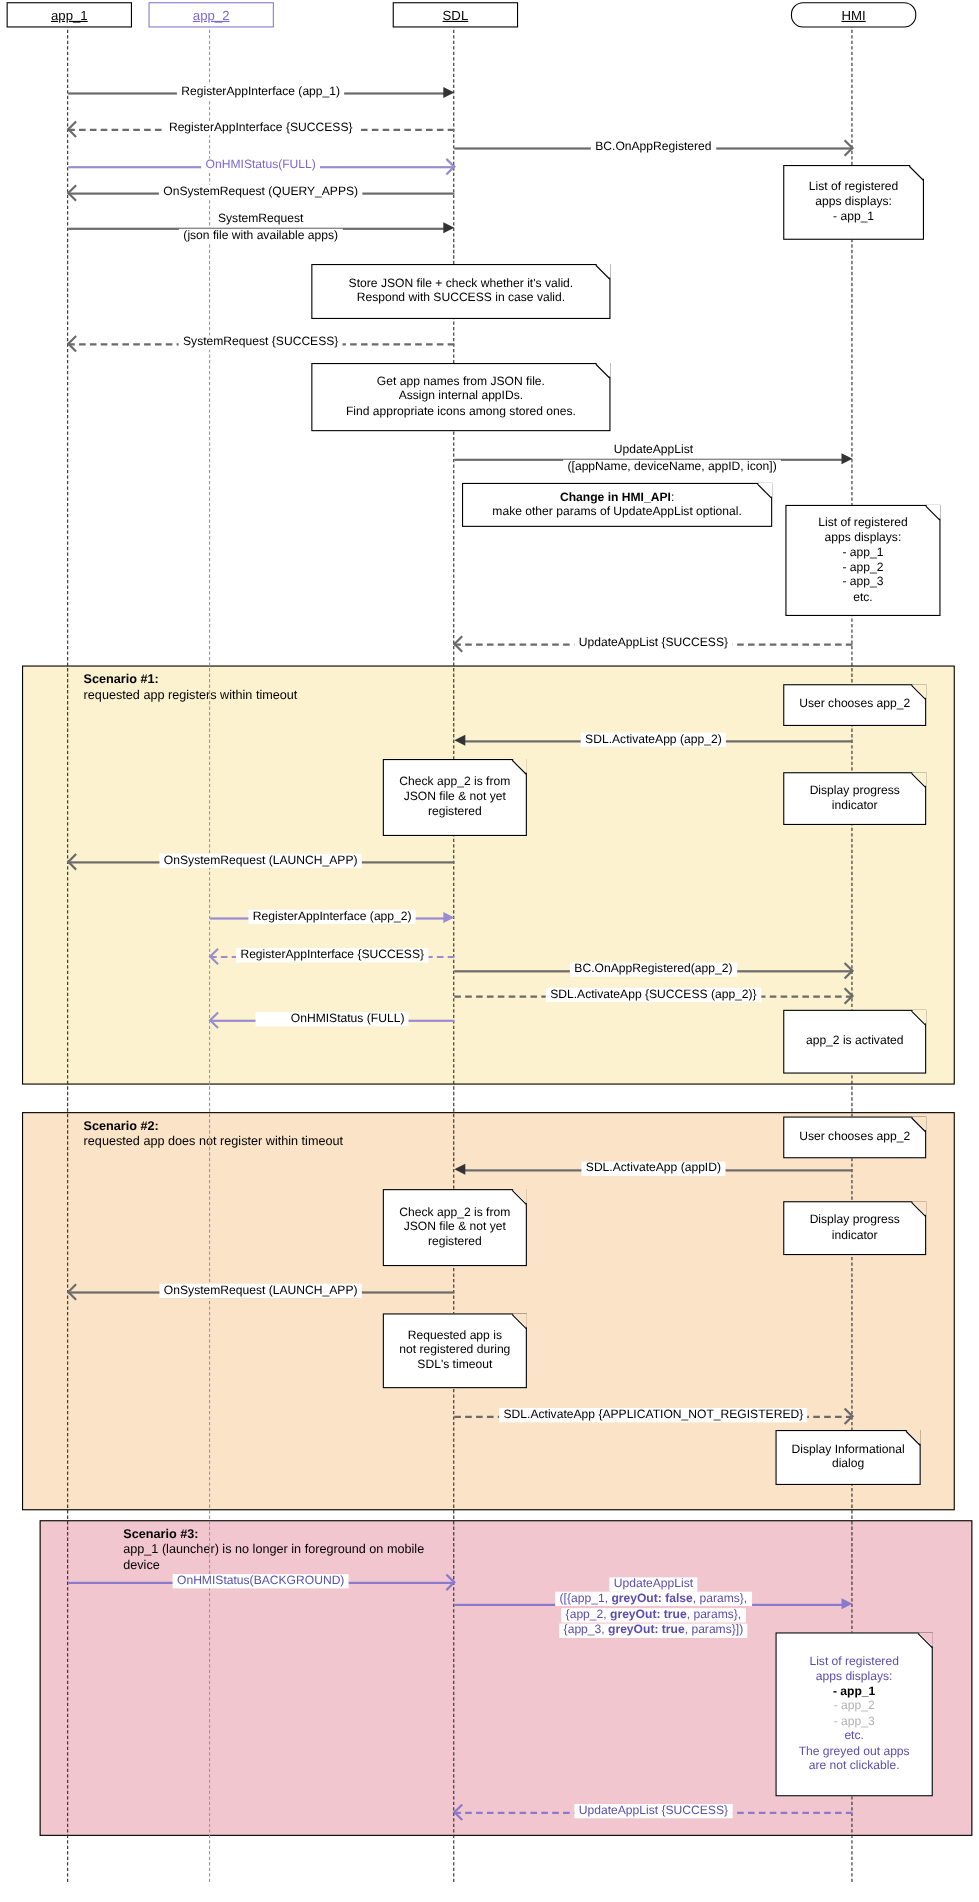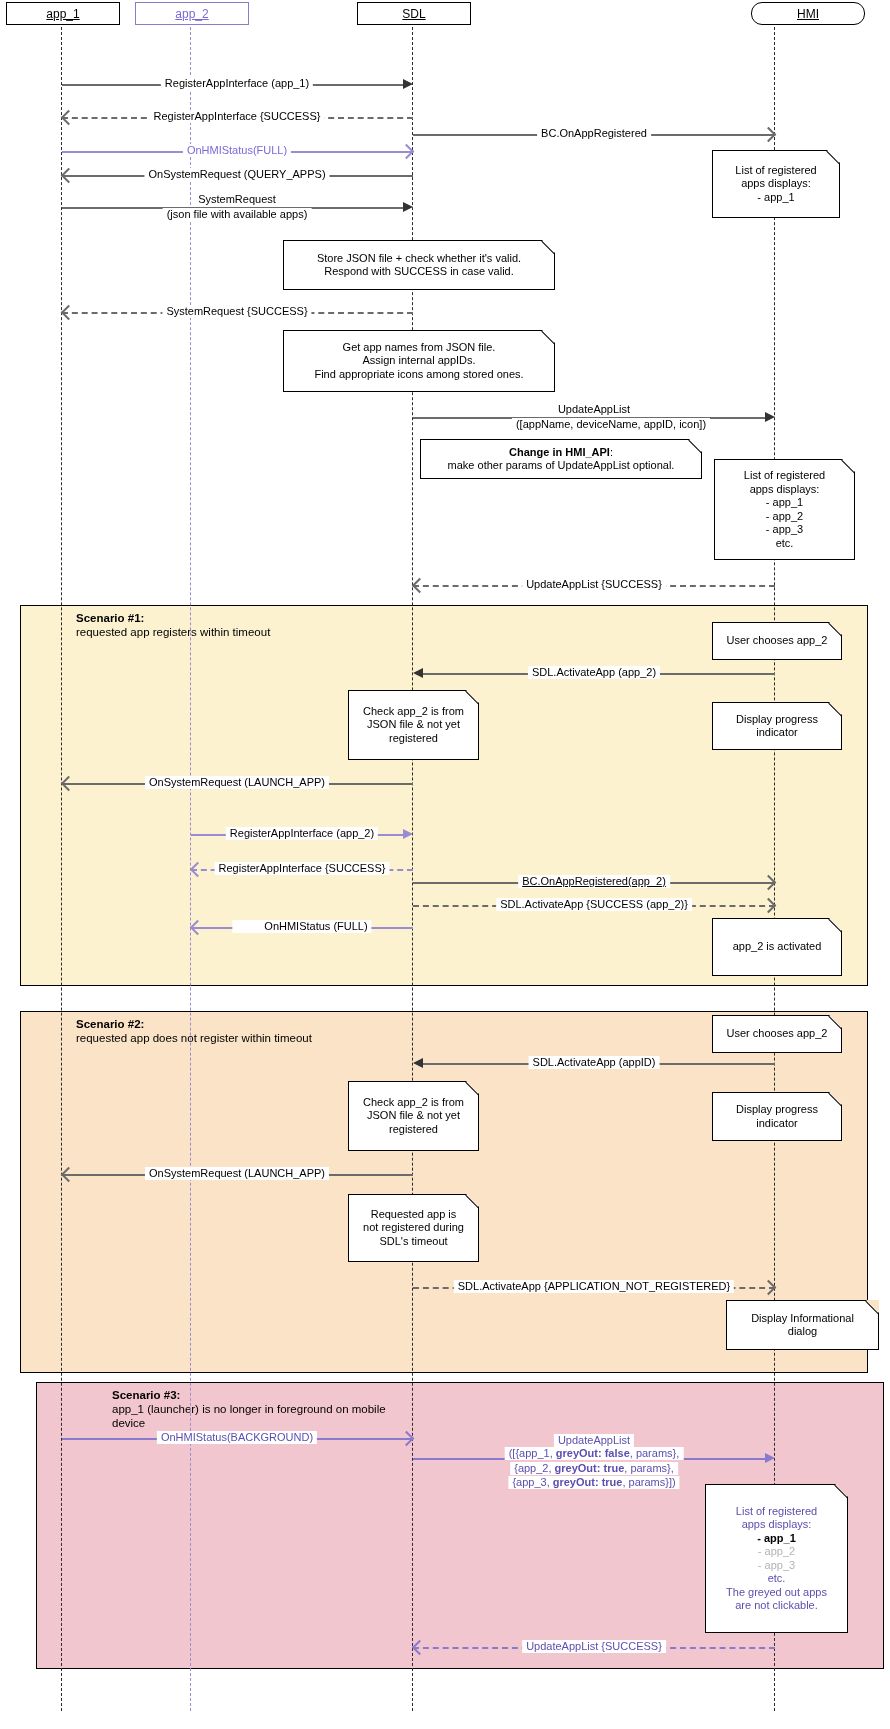--- a/index.html
+++ b/index.html
@@ -80,21 +80,21 @@
   </div>
 
   <div class="lifeline" style="left:61px;"></div>
   <div class="lifeline purple" style="left:190px;"></div>
   <div class="lifeline" style="left:412px;"></div>
   <div class="lifeline" style="left:774px;"></div>
 
   <div class="head-box" style="left:6px;">app_1</div>
   <div class="head-box purple" style="left:135px;">app_2</div>
   <div class="head-box" style="left:357px;">SDL</div>
-  <div class="head-box" style="left:751px;border-radius:11px;">HMI</div>
+  <div class="head-box" style="left:719px;border-radius:11px;">HMI</div>
 
   <div class="mline" style="left:62px;top:84px;width:342px;"></div>
   <div class="tri r" style="left:403px;top:79px;"></div>
   <span class="mlabel" style="left:237px;top:77px;">RegisterAppInterface (app_1)</span>
 
   <div class="mline dash" style="left:62px;top:117px;width:351px;"></div>
   <div class="chev l" style="left:63px;top:112px;"></div>
   <span class="mlabel" style="left:237px;top:110px;">RegisterAppInterface {SUCCESS}</span>
 
   <div class="mline" style="left:413px;top:134px;width:362px;"></div>
@@ -138,21 +138,21 @@
   <div class="mline pl" style="left:191px;top:834px;width:213px;"></div>
   <div class="tri r pl" style="left:403px;top:829px;"></div>
   <span class="mlabel" style="left:302px;top:827px;">RegisterAppInterface (app_2)</span>
 
   <div class="mline dash pl" style="left:191px;top:869px;width:222px;"></div>
   <div class="chev l pl" style="left:192px;top:864px;"></div>
   <span class="mlabel" style="left:302px;top:862px;">RegisterAppInterface {SUCCESS}</span>
 
   <div class="mline" style="left:413px;top:882px;width:362px;"></div>
   <div class="chev r" style="left:763px;top:877px;"></div>
-  <span class="mlabel" style="left:594px;top:875px;text-decoration:underline;">BC.OnAppRegistered(app_2)</span>
+  <span class="mlabel" style="left:594px;top:875px;">BC.OnAppRegistered(app_2)</span>
 
   <div class="mline dash" style="left:413px;top:905px;width:362px;"></div>
   <div class="chev r" style="left:763px;top:900px;"></div>
   <span class="mlabel" style="left:594px;top:898px;">SDL.ActivateApp {SUCCESS (app_2)}</span>
 
   <div class="mline pl" style="left:191px;top:927px;width:222px;"></div>
   <div class="chev l pl" style="left:192px;top:922px;"></div>
   <span class="mlabel" style="left:302px;top:920px;padding-left:32px;">OnHMIStatus (FULL)</span>
 
   <div class="mline" style="left:422px;top:1063px;width:353px;"></div>
@@ -211,21 +211,21 @@
 
   <div class="note on-s2" style="left:712px;top:1015px;width:130px;height:38px;">User chooses app_2</div>
   <div class="note on-s2" style="left:348px;top:1081px;width:131px;height:70px;">Check app_2 is from
 JSON file &amp; not yet
 registered</div>
   <div class="note on-s2" style="left:712px;top:1092px;width:130px;height:49px;">Display progress
 indicator</div>
   <div class="note on-s2" style="left:348px;top:1194px;width:131px;height:68px;">Requested app is
 not registered during
 SDL's timeout</div>
-  <div class="note on-s2" style="left:705px;top:1300px;width:153px;height:50px;margin-left:21px;">Display Informational
+  <div class="note on-s2" style="left:705px;top:1300px;width:132px;height:50px;">Display Informational
 dialog</div>
 
   <div class="note on-s3" style="left:705px;top:1484px;width:143px;height:149px;">
     <span class="t-purple">List of registered
 apps displays:</span>
     <span class="t-bold">- app_1</span>
     <span class="t-grey">- app_2</span>
     <span class="t-grey">- app_3</span>
     <span class="t-purple">etc.
 The greyed out apps

